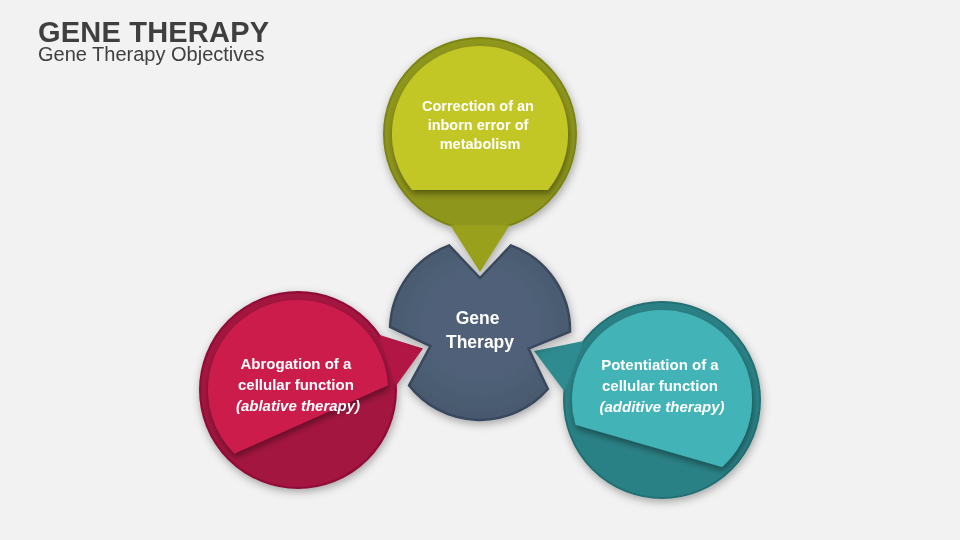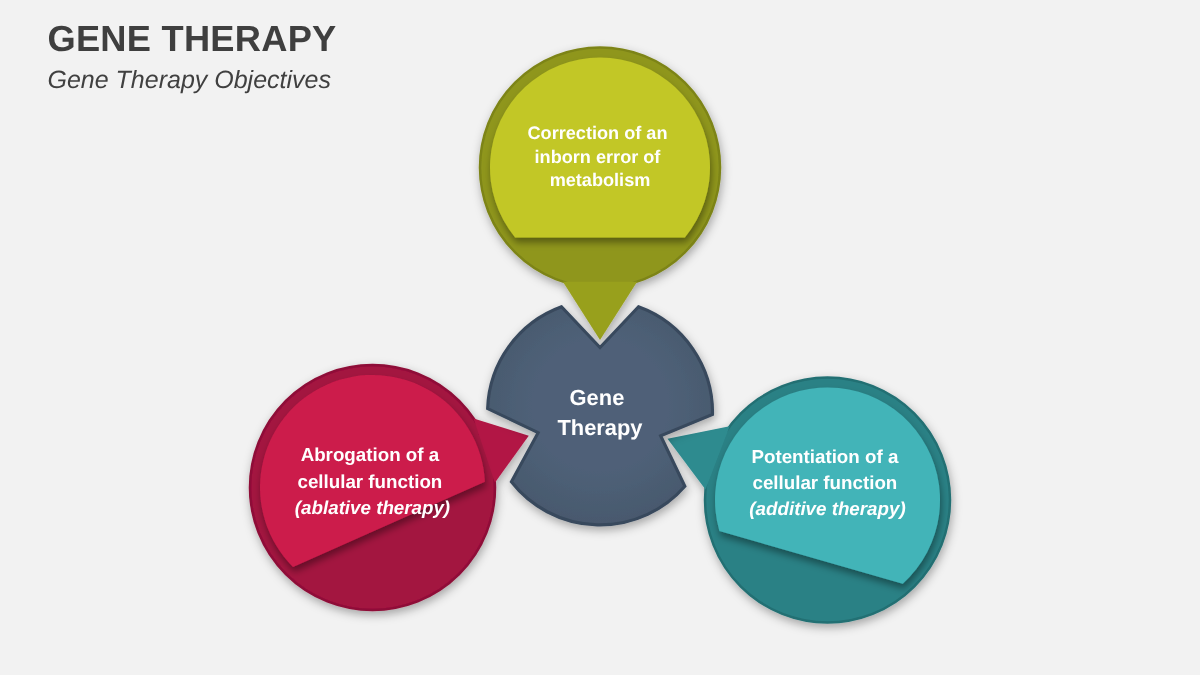--- a/index.html
+++ b/index.html
@@ -21,25 +21,24 @@
     left: 38px;
     top: 16px;
     font-size: 29px;
     font-weight: bold;
     color: #3f3f3f;
     letter-spacing: 0.2px;
   }
   .subtitle {
     position: absolute;
     left: 38px;
-    top: 53px;
+    top: 43px;
     font-size: 20px;
     font-weight: normal;
     color: #404040;
-    font-style: italic;
   }
   svg.diagram {
     position: absolute;
     left: 0;
     top: 0;
   }
   .bubble-text {
     fill: #ffffff;
     font-family: "Liberation Sans", sans-serif;
     font-weight: bold;

